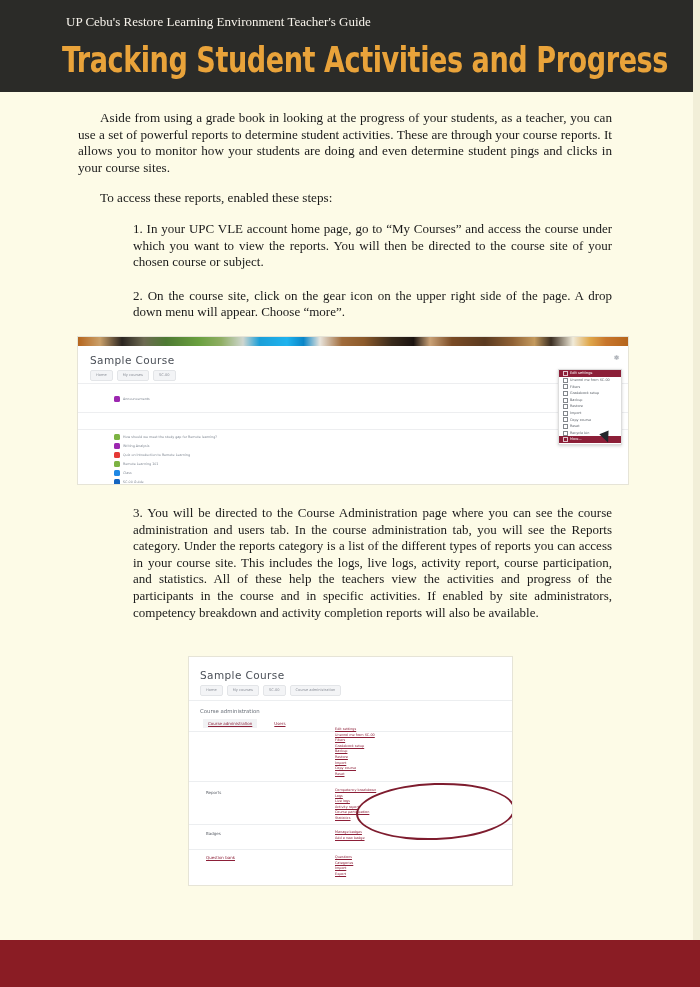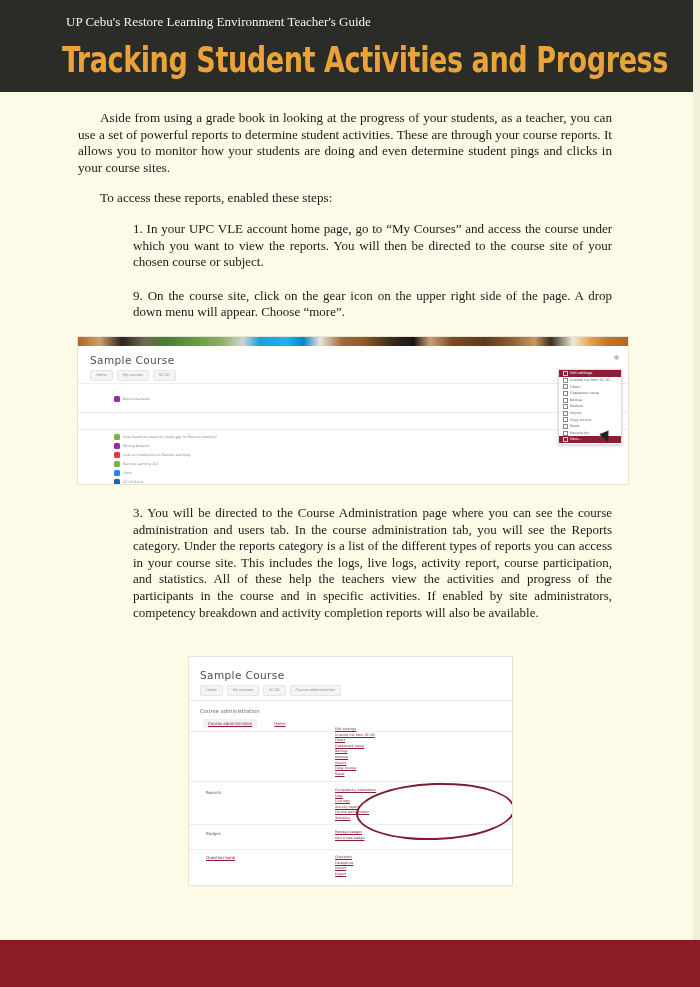--- a/index.html
+++ b/index.html
@@ -196,21 +196,21 @@
 
 <div class="header-band"></div>
 <div class="header-title">Tracking Student Activities and Progress</div>
 <div class="edge-stripe"></div>
 
 <div class="content">
   <p class="para">Aside from using a grade book in looking at the progress of your students, as a teacher, you can use a set of powerful reports to determine student activities. These are through your course reports. It allows you to monitor how your students are doing and even determine student pings and clicks in your course sites.</p>
   <p class="para">To access these reports, enabled these steps:</p>
   <div class="steps">
     <p class="step">1. In your UPC VLE account home page, go to “My Courses” and access the course under which you want to view the reports. You will then be directed to the course site of your chosen course or subject.</p>
-    <p class="step">9. On the course site, click on the gear icon on the upper right side of the page. A drop down menu will appear. Choose “more”.</p>
+    <p class="step">2. On the course site, click on the gear icon on the upper right side of the page. A drop down menu will appear. Choose “more”.</p>
   </div>
 </div>
 
 <div class="shot1">
   <div class="banner-strip"></div>
 
   <div class="mdl-title">Sample Course</div>
 
   <div class="mdl-crumbs">
     <span class="crumb">Home</span>

